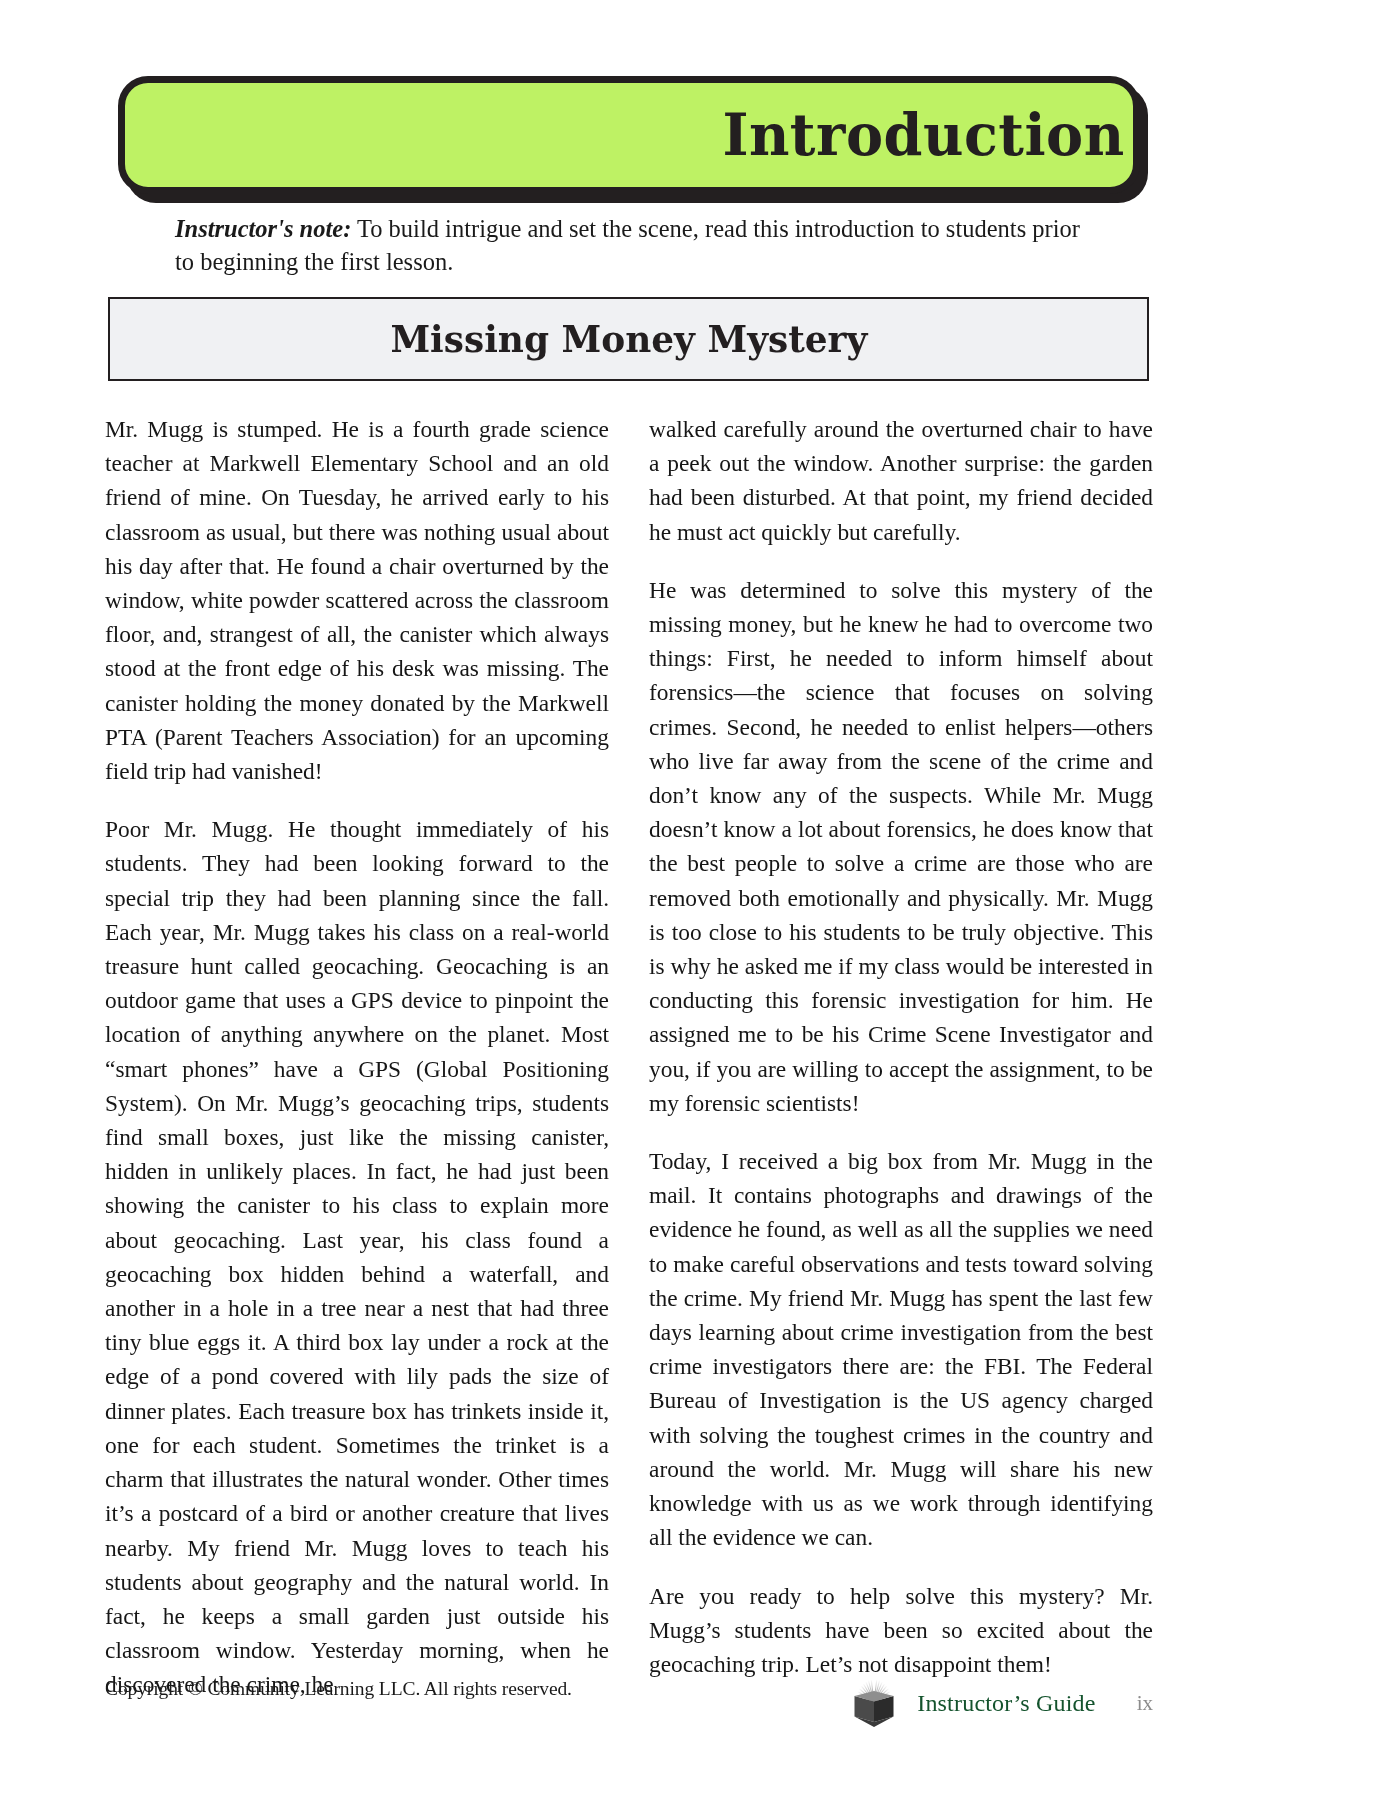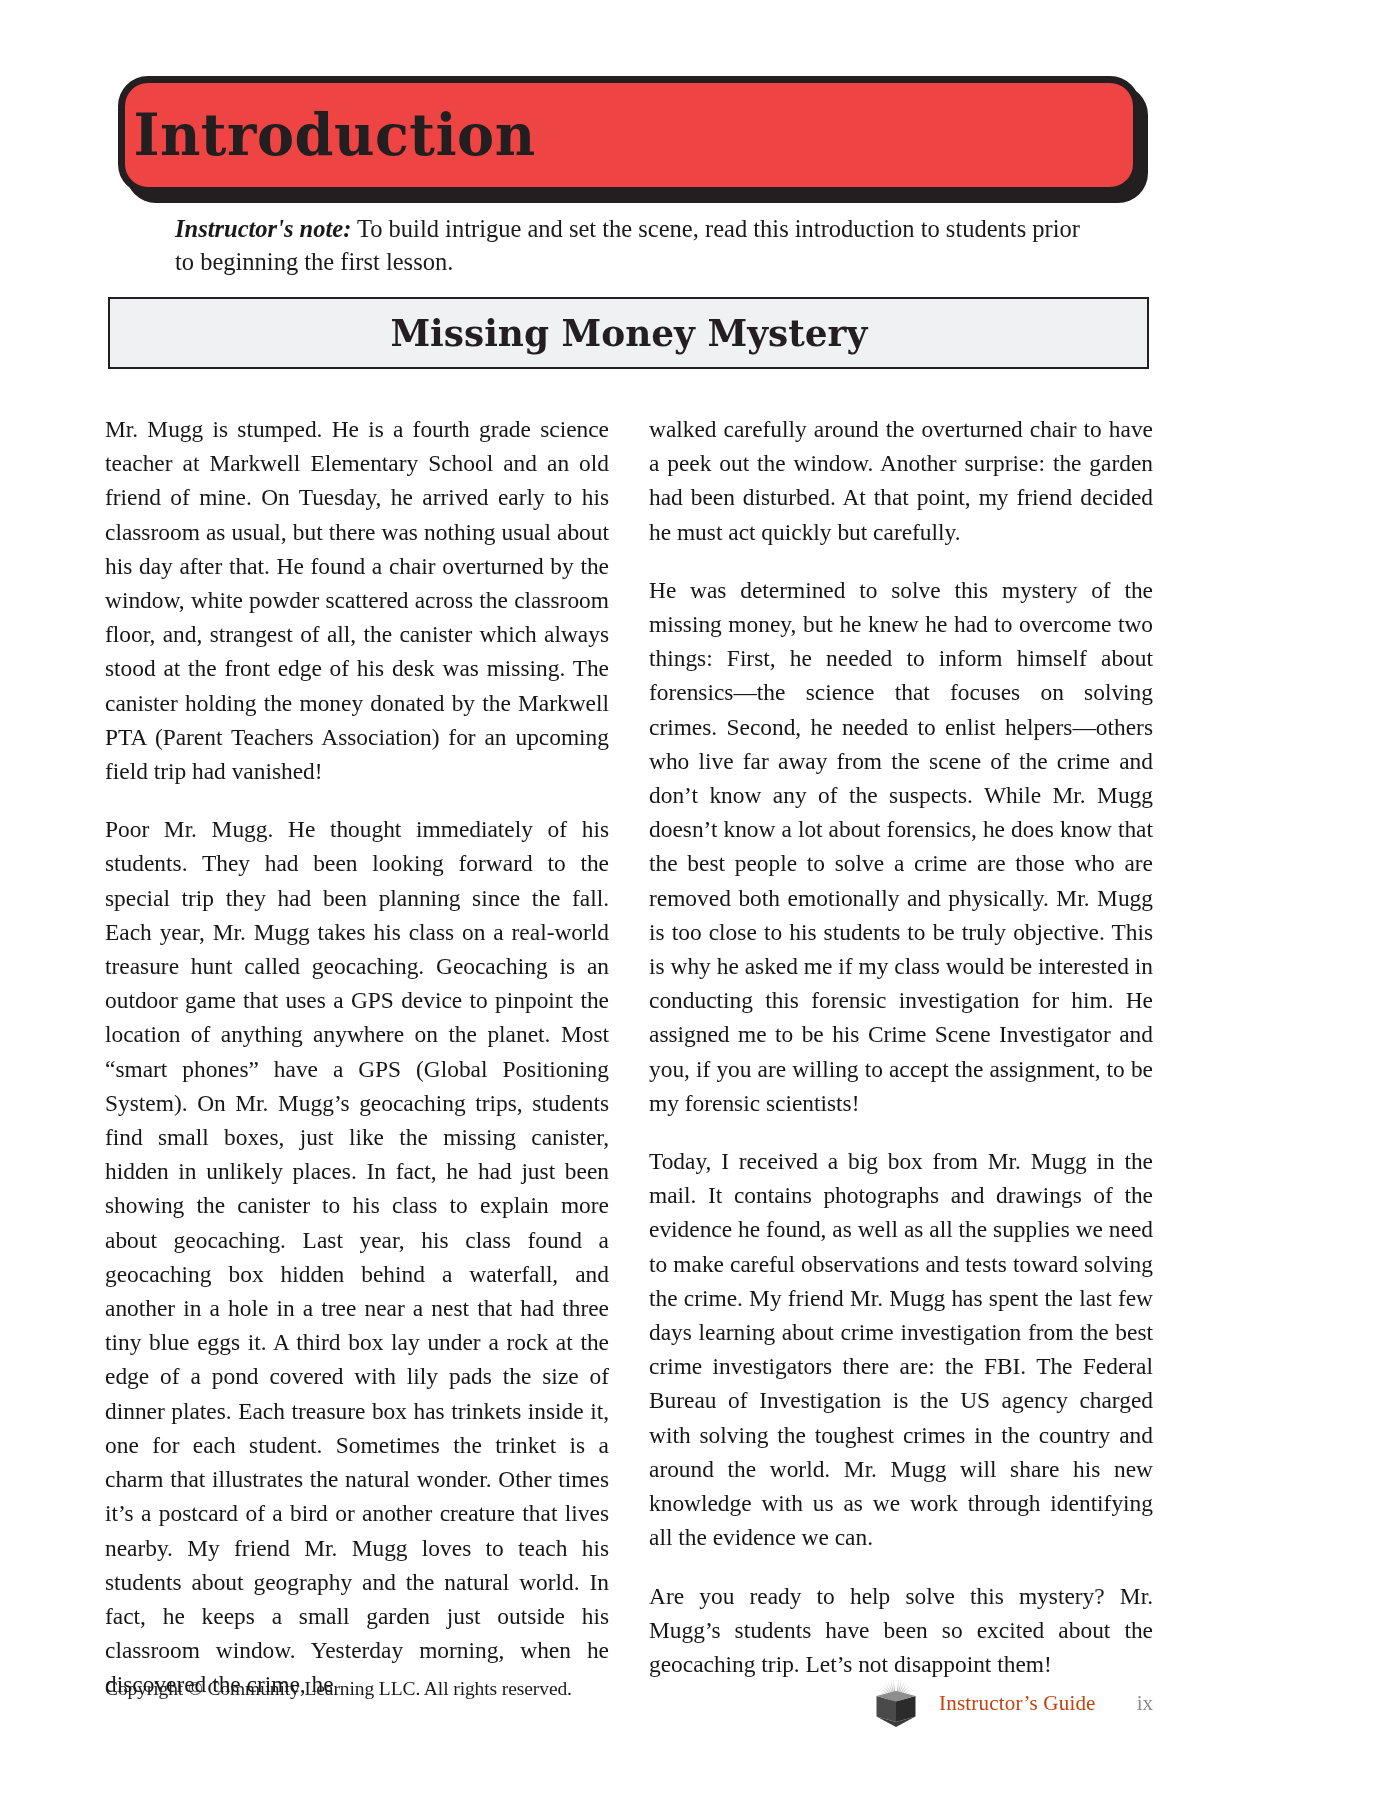--- a/index.html
+++ b/index.html
@@ -41,24 +41,24 @@
   }
   .title-banner {
     position: absolute;
     left: 0;
     top: 0;
     width: 100%;
     height: 100%;
     box-sizing: border-box;
     border: 7px solid #231f20;
     border-radius: 30px;
-    background: #ef4444;
+    background: #bef264;
     display: flex;
     align-items: center;
-    justify-content: flex-start;
+    justify-content: flex-end;
   }
   .title-banner h1 {
     margin: 0;
     font-family: "DejaVu Serif", "Liberation Serif", serif;
     font-weight: 700;
     font-size: 58px;
     letter-spacing: 0.5px;
     color: #231f20;
     line-height: 1;
     transform: scaleX(0.96);
@@ -79,21 +79,21 @@
     font-weight: 700;
     font-style: italic;
   }
 
   
   .section-header {
     position: absolute;
     left: 108px;
     top: 297px;
     width: 1041px;
-    height: 72px;
+    height: 84px;
     box-sizing: border-box;
     border: 2.5px solid #231f20;
     background: #f0f1f3;
     display: flex;
     align-items: center;
     justify-content: center;
   }
   .section-header h2 {
     margin: 0;
     font-family: "DejaVu Serif", "Liberation Serif", serif;
@@ -148,22 +148,22 @@
     display: flex;
     align-items: center;
     gap: 14px;
   }
   .book-logo {
     width: 58px;
     height: 50px;
     display: block;
   }
   .guide-label {
-    font-size: 21px;
-    color: #c2410c;
+    font-size: 24px;
+    color: #14532d;
     letter-spacing: 0.2px;
   }
   .page-number {
     font-size: 21px;
     color: #8c8c8c;
     margin-left: 27px;
   }
 </style>
 </head>
 <body>

